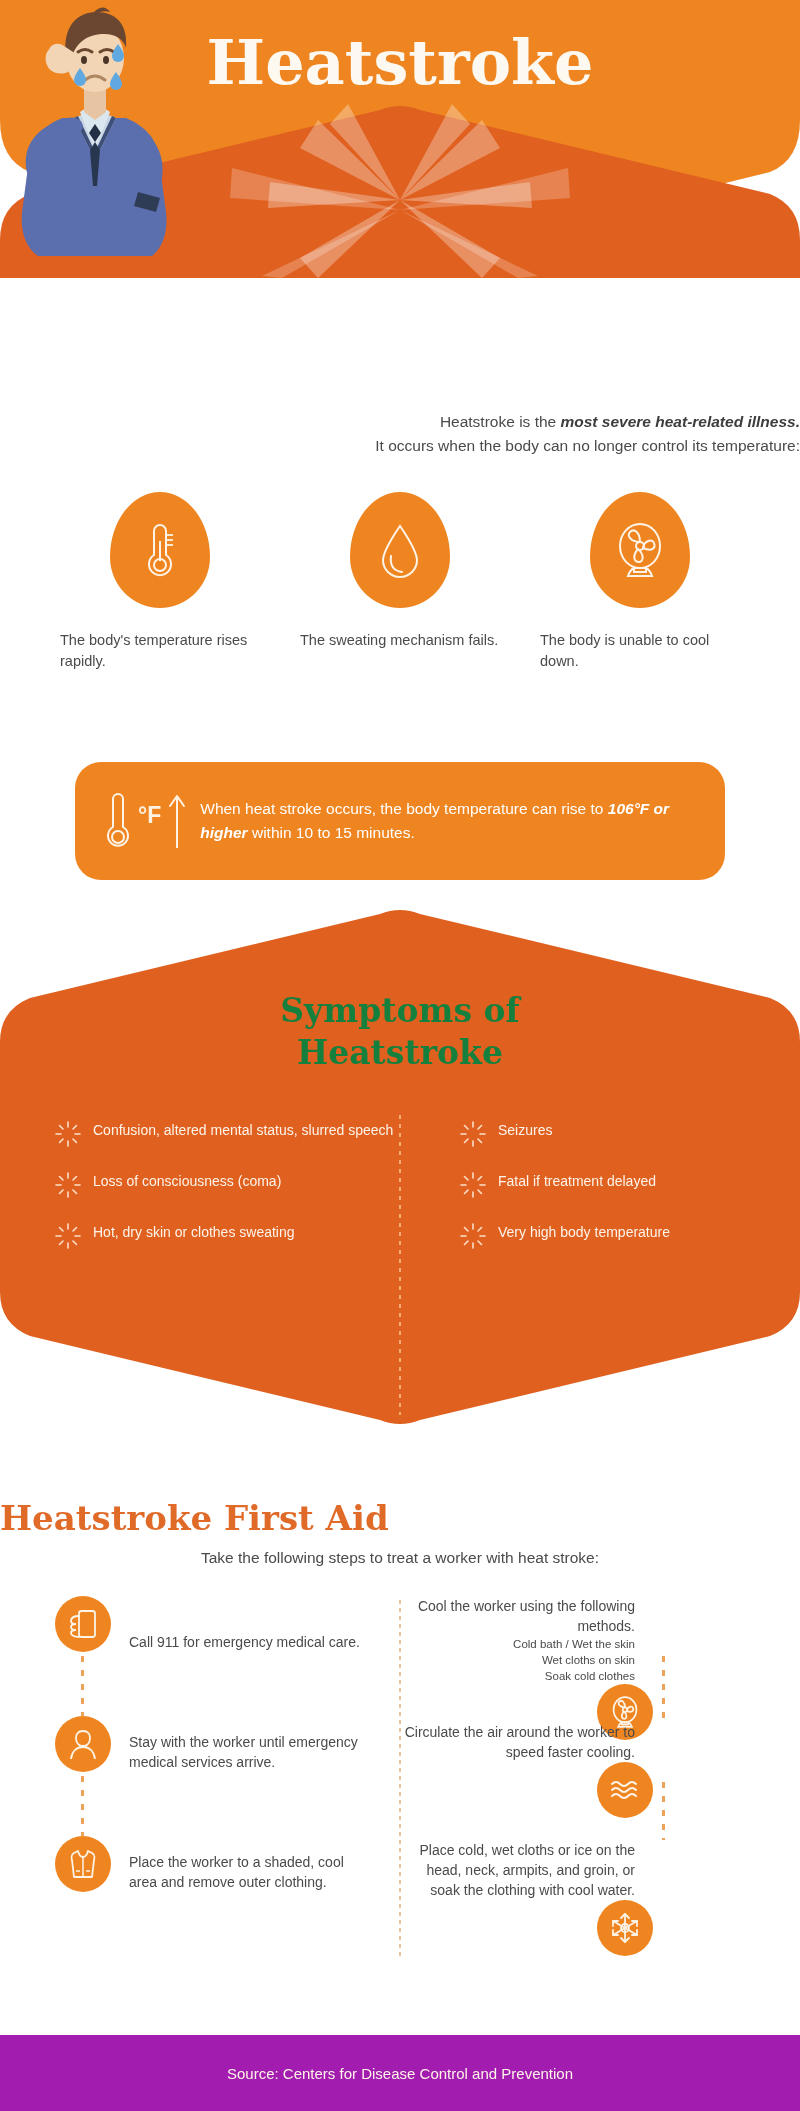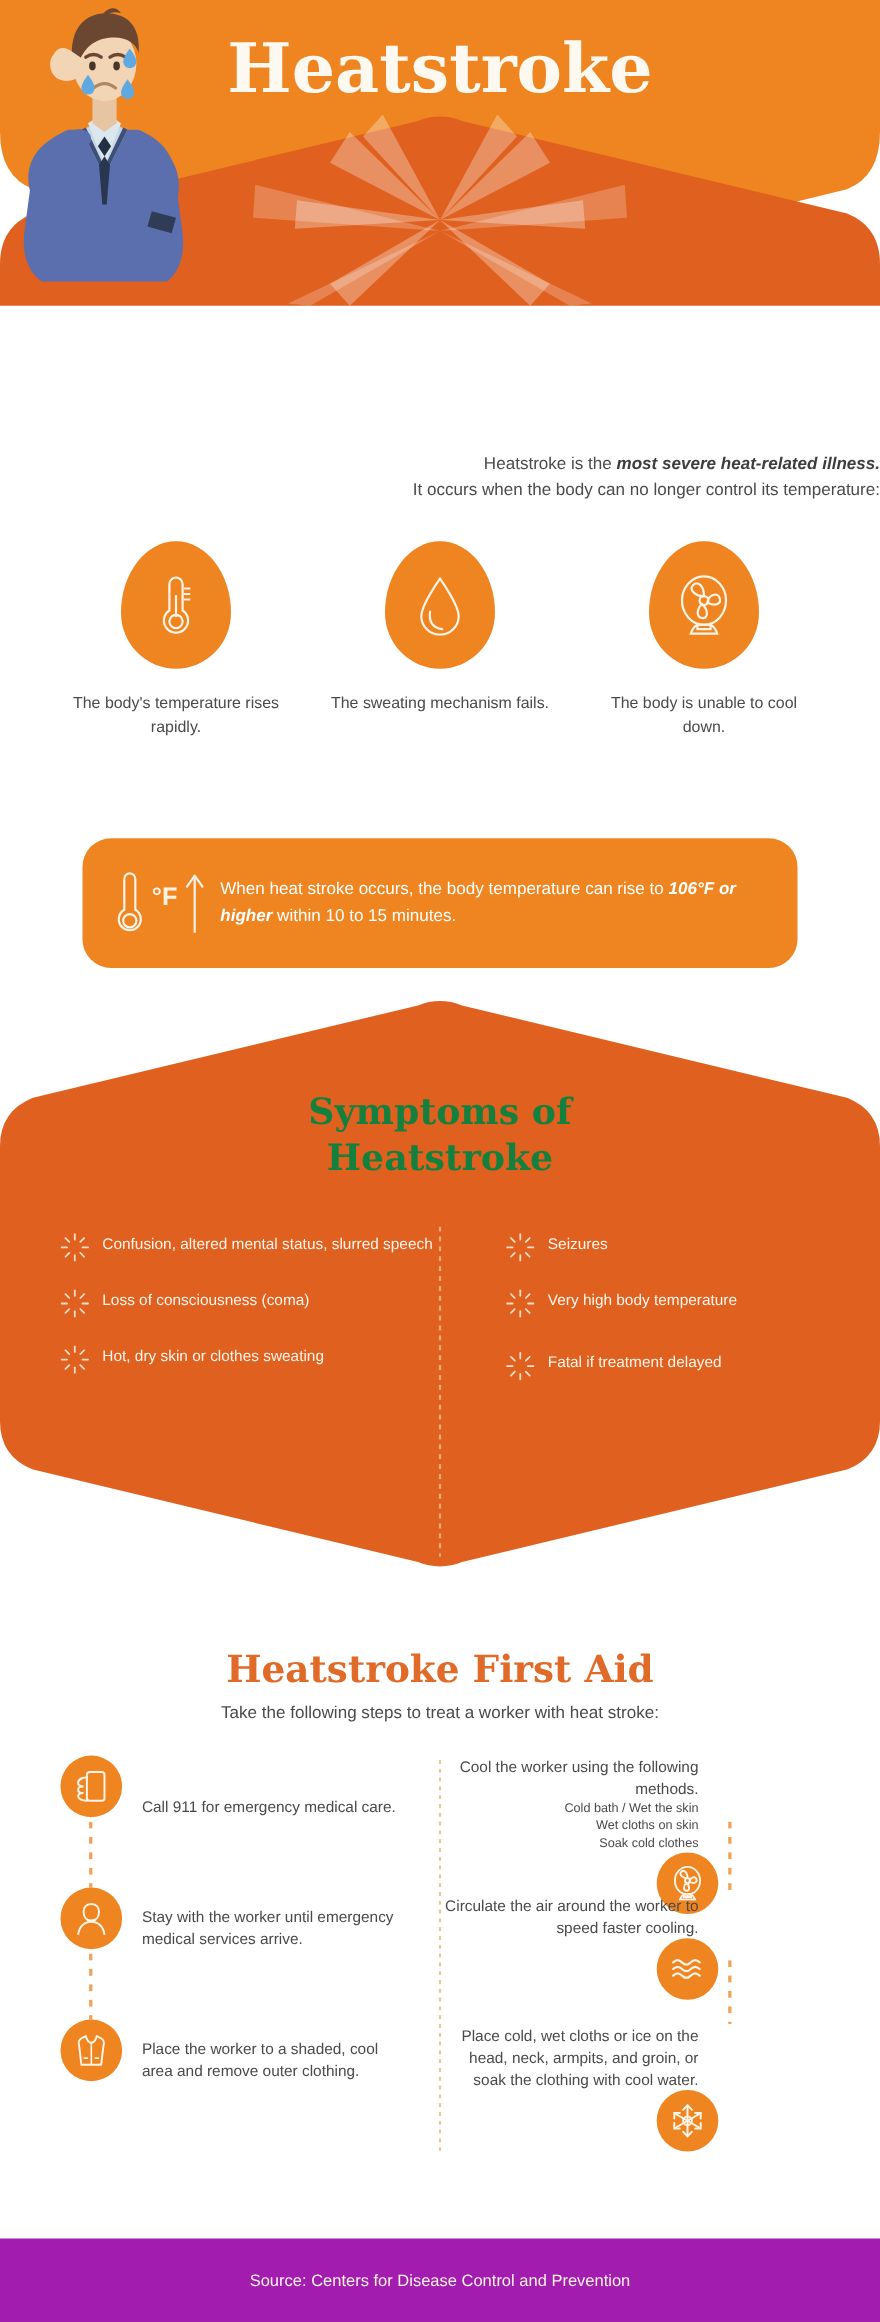--- a/index.html
+++ b/index.html
@@ -22,21 +22,21 @@
   
   .man { position:absolute; left:312px; top:110px; width:190px; height:258px; z-index:5; }
 
   
   .intro { position:absolute; left:0; top:410px; width:800px; text-align:right; }
   .intro-line { font-size:15.5px; line-height:24px; color:#4a4a4a; }
   .intro-line b { font-weight:700; font-style:italic; color:#3d3d3d; }
 
   
   .cards { position:absolute; left:60px; top:492px; width:680px; display:flex; justify-content:space-between; }
-  .card { width:200px; text-align:center; }
+  .card { width:200px; text-align:left; }
   .blob {
     width:100px; height:116px; margin:0 auto;
     background:#ef8521;
     border-radius:50% 50% 50% 50% / 56% 56% 44% 44%;
     display:flex; align-items:center; justify-content:center;
     position:relative;
   }
   .blob svg { display:block; }
   .card-cap { margin-top:22px; font-size:14.5px; line-height:21px; color:#4a4a4a; }
 
@@ -66,21 +66,21 @@
   .sym-ico { flex:0 0 auto; width:26px; height:26px; margin-right:12px; margin-top:1px; }
   .sym-txt { font-size:14px; line-height:20px; color:#fdf4ea; }
   .sym-div {
     position:absolute; left:399px; top:215px; width:2px; height:300px; z-index:4;
     background-image:linear-gradient(#f3ae70 50%, rgba(255,255,255,0) 0%);
     background-size:2px 9px; background-repeat:repeat-y;
   }
 
   
   .fa-title {
-    position:absolute; left:0; top:1498px; width:800px; text-align:center;
+    position:absolute; left:0; top:1498px; width:800px; 
     font-family:"DejaVu Serif", serif; font-weight:700; font-size:34px; color:#e06a28;
   }
   .fa-sub { position:absolute; left:0; top:1546px; width:800px; text-align:center; font-size:15.5px; line-height:23px; color:#4a4a4a; }
 
   .fa-grid { position:absolute; left:0; top:1596px; width:800px; height:370px; }
   .fa-col { position:absolute; top:0; width:390px; }
   .fa-col.left { left:55px; }
   .fa-col.right { left:355px; }
 
   .fa-row { position:absolute; display:flex; align-items:flex-end; }
@@ -320,50 +320,50 @@
               <line x1="20" y1="13" x2="25" y2="13"></line>
             <line x1="4.5" y1="4.5" x2="8" y2="8"></line>
               <line x1="18" y1="18" x2="21.5" y2="21.5"></line>
             <line x1="21.5" y1="4.5" x2="18" y2="8"></line>
               <line x1="8" y1="18" x2="4.5" y2="21.5"></line>
           </g>
         </svg>
         <div class="sym-txt">Seizures</div>
       </div>
 
+      <div class="sym-item">
+        <svg class="sym-ico" viewBox="0 0 26 26">
+          <g stroke="#fbe0c8" stroke-width="1.6" stroke-linecap="round">
+            <line x1="13" y1="1" x2="13" y2="6"></line>
+              <line x1="13" y1="20" x2="13" y2="25"></line>
+            <line x1="1" y1="13" x2="6" y2="13"></line>
+              <line x1="20" y1="13" x2="25" y2="13"></line>
+            <line x1="4.5" y1="4.5" x2="8" y2="8"></line>
+              <line x1="18" y1="18" x2="21.5" y2="21.5"></line>
+            <line x1="21.5" y1="4.5" x2="18" y2="8"></line>
+              <line x1="8" y1="18" x2="4.5" y2="21.5"></line>
+          </g>
+        </svg>
+        <div class="sym-txt">Fatal if treatment delayed</div>
+      </div>
+
       <div class="sym-item" style="margin-bottom:30px;">
         <svg class="sym-ico" viewBox="0 0 26 26">
           <g stroke="#fbe0c8" stroke-width="1.6" stroke-linecap="round">
             <line x1="13" y1="1" x2="13" y2="6"></line>
               <line x1="13" y1="20" x2="13" y2="25"></line>
             <line x1="1" y1="13" x2="6" y2="13"></line>
               <line x1="20" y1="13" x2="25" y2="13"></line>
             <line x1="4.5" y1="4.5" x2="8" y2="8"></line>
               <line x1="18" y1="18" x2="21.5" y2="21.5"></line>
             <line x1="21.5" y1="4.5" x2="18" y2="8"></line>
               <line x1="8" y1="18" x2="4.5" y2="21.5"></line>
           </g>
         </svg>
         <div class="sym-txt">Very high body temperature</div>
-      </div>
-
-      <div class="sym-item">
-        <svg class="sym-ico" viewBox="0 0 26 26">
-          <g stroke="#fbe0c8" stroke-width="1.6" stroke-linecap="round">
-            <line x1="13" y1="1" x2="13" y2="6"></line>
-              <line x1="13" y1="20" x2="13" y2="25"></line>
-            <line x1="1" y1="13" x2="6" y2="13"></line>
-              <line x1="20" y1="13" x2="25" y2="13"></line>
-            <line x1="4.5" y1="4.5" x2="8" y2="8"></line>
-              <line x1="18" y1="18" x2="21.5" y2="21.5"></line>
-            <line x1="21.5" y1="4.5" x2="18" y2="8"></line>
-              <line x1="8" y1="18" x2="4.5" y2="21.5"></line>
-          </g>
-        </svg>
-        <div class="sym-txt">Fatal if treatment delayed</div>
       </div>
 
     </div>
   </div>
 </div>
 
 <div class="fa-title">Heatstroke First Aid</div>
 <div class="fa-sub">Take the following steps to treat a worker with heat stroke:</div>
 
 <div class="fa-divider"></div>

